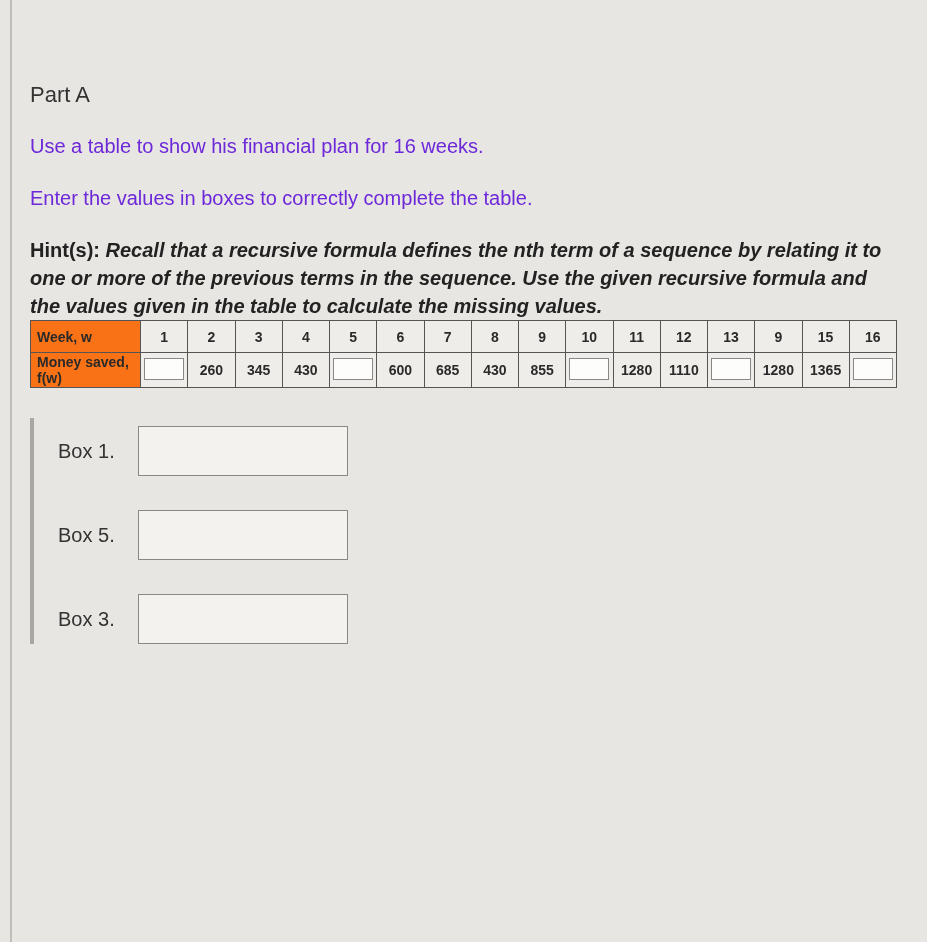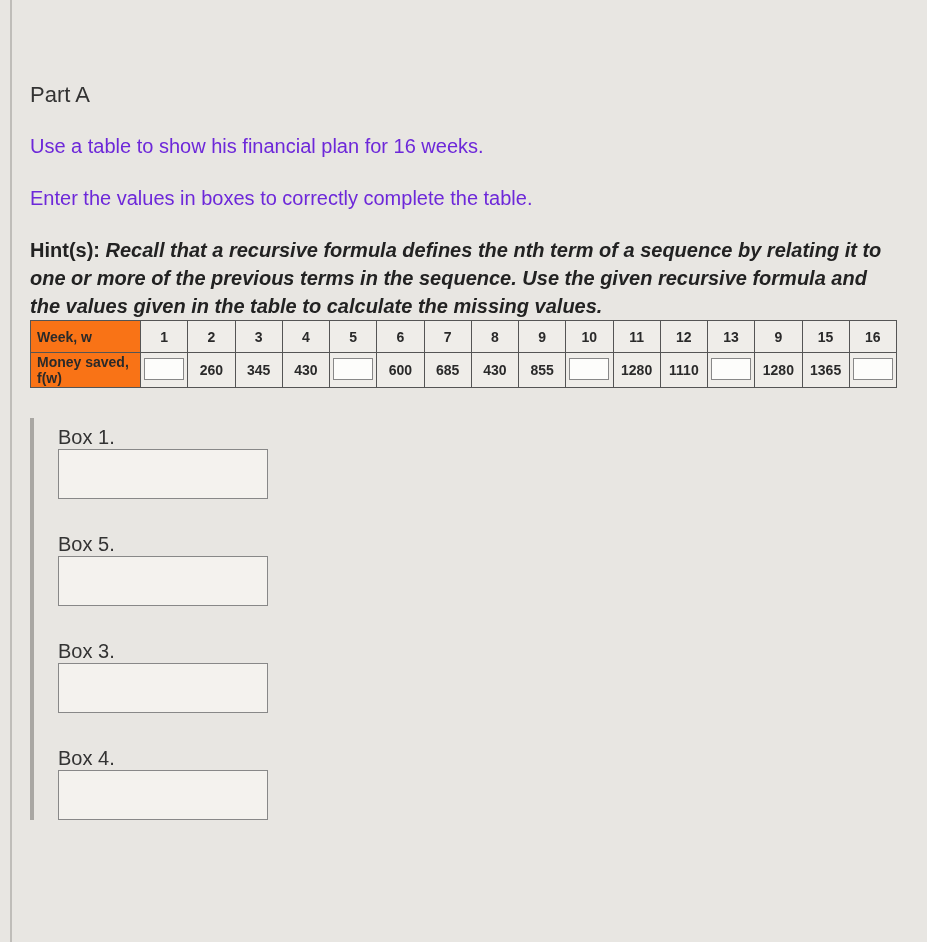--- a/index.html
+++ b/index.html
@@ -72,23 +72,22 @@
     display: inline-block;
   }
   .answers {
     border-left: 4px solid #a9a7a3;
     margin-top: 30px;
     padding-left: 24px;
     padding-top: 8px;
   }
   .ans-row {
     display: flex;
-    align-items: flex-start;
+    align-items: center;
     margin-bottom: 34px;
-    flex-direction: column;
   }
   .ans-label {
     font-size: 20px;
     color: #333;
     width: 80px;
   }
   .ans-input {
     width: 210px;
     height: 50px;
     border: 1px solid #888;
@@ -159,17 +158,13 @@
     <input class="ans-input" type="text" style="">
   </div>
   <div class="ans-row">
     <span class="ans-label">Box 5.</span>
     <input class="ans-input" type="text" style="">
   </div>
   <div class="ans-row">
     <span class="ans-label">Box 3.</span>
     <input class="ans-input" type="text" style="">
   </div>
-  <div class="ans-row">
-    <span class="ans-label">Box 4.</span>
-    <input class="ans-input" type="text" style="">
-  </div>
 </div>
 
 </body></html>

